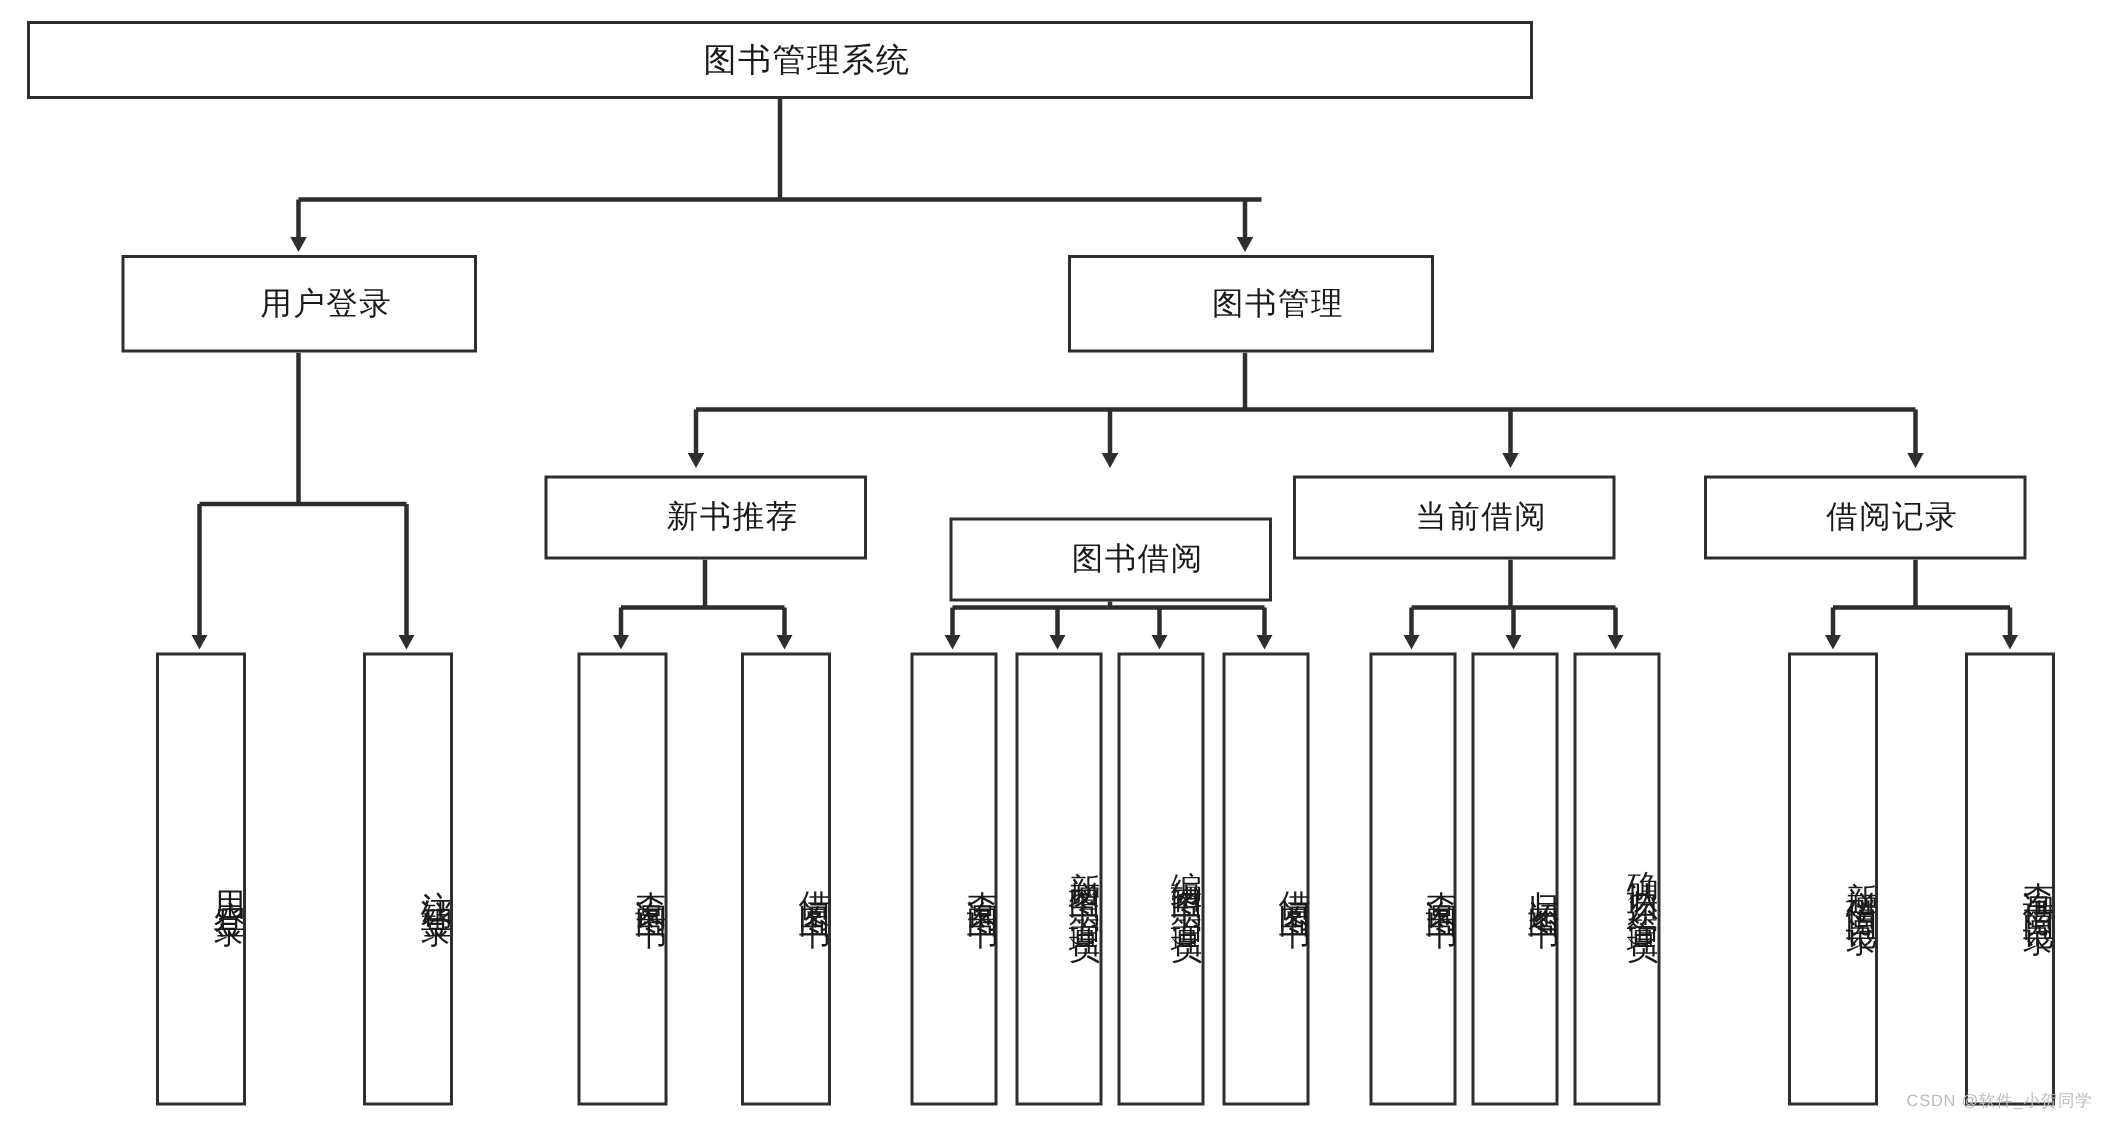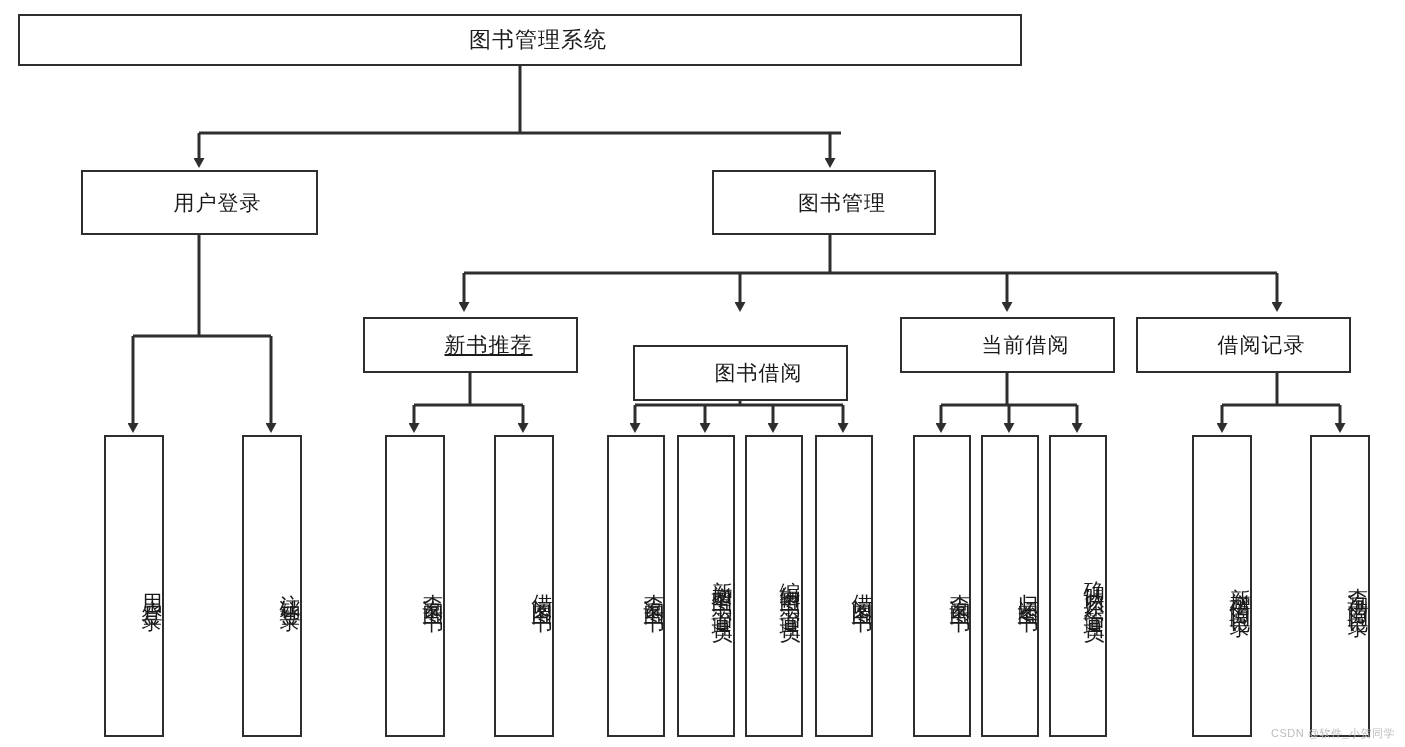--- a/index.html
+++ b/index.html
@@ -132,31 +132,31 @@
     </g>
   </svg>
 
   <div class="node h root" style="left:18px; top:14px; width:1004px; height:52px;">
     <span>图书管理系统</span>
   </div>
 
   <div class="node h" style="left:81px; top:170px; width:237px; height:65px;">
     <span>用户登录</span>
   </div>
-  <div class="node h" style="left:712px; top:170px; width:224px; height:65px;">
+  <div class="node h" style="left:712px; top:170px; width:244px; height:65px;">
     <span>图书管理</span>
   </div>
 
-  <div class="node h" style="left:363px; top:317px; width:215px; height:56px;text-decoration:underline;">
+  <div class="node h" style="left:363px; top:317px; width:215px; height:56px;">
     <span>新书推荐</span>
   </div>
   <div class="node h" style="left:633px; top:317px; width:215px; height:56px;margin-top:28px;">
     <span>图书借阅</span>
   </div>
-  <div class="node h" style="left:900px; top:317px; width:215px; height:56px;">
+  <div class="node h" style="left:862px; top:317px; width:215px; height:56px;">
     <span>当前借阅</span>
   </div>
   <div class="node h" style="left:1136px; top:317px; width:215px; height:56px;">
     <span>借阅记录</span>
   </div>
 
   <div class="node v" style="left:104px; top:435px; width:60px; height:302px;">
     <span class="vlabel">用户登录</span>
   </div>
   <div class="node v" style="left:242px; top:435px; width:60px; height:302px;">

